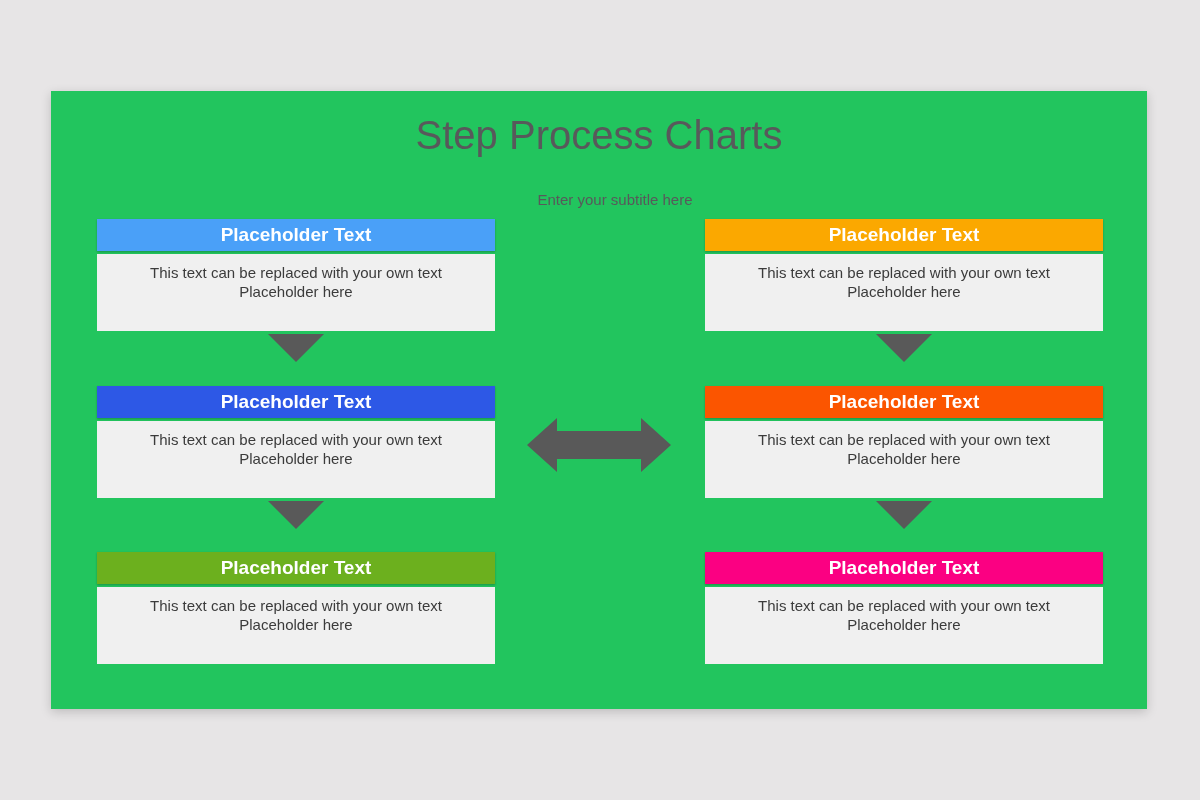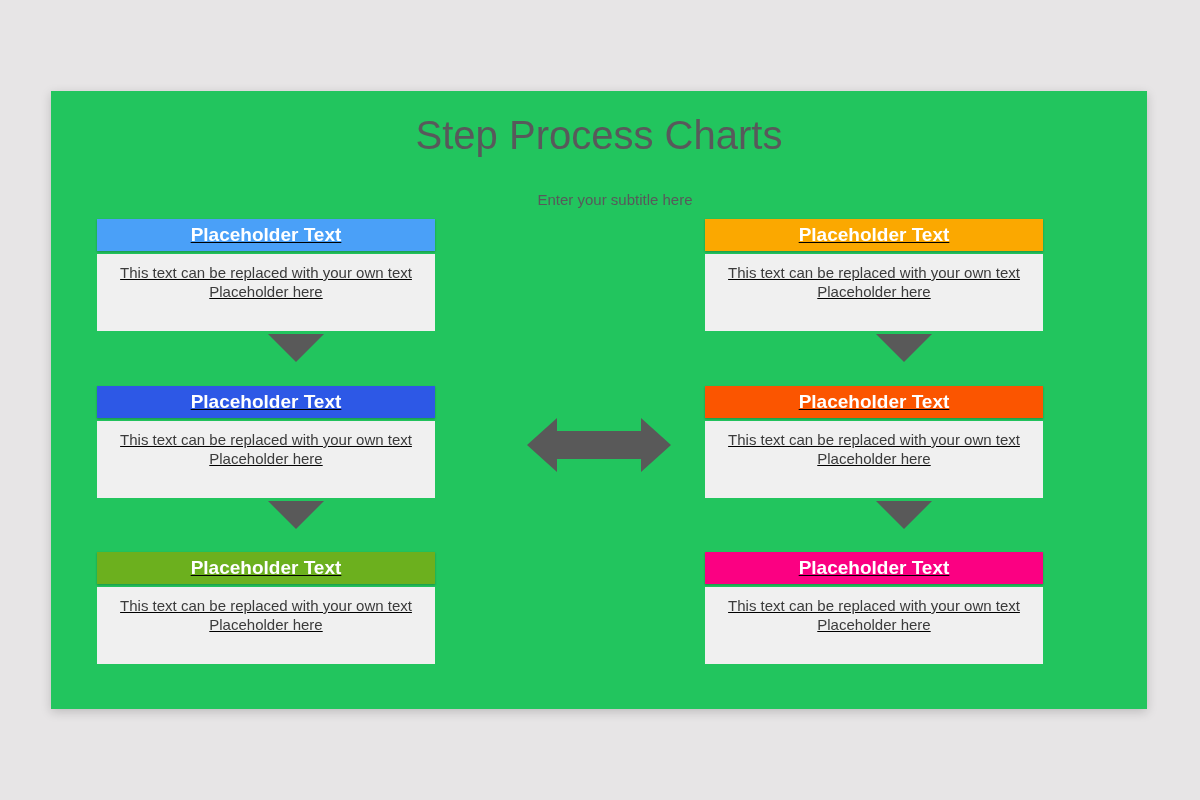--- a/index.html
+++ b/index.html
@@ -22,21 +22,21 @@
     font-size: 40px; line-height: 44px;
     color: #58595b;
   }
   .subtitle {
     position: absolute; top: 76px; left: 16px; width: 100%;
     text-align: center;
     font-size: 15px;
     color: #58595b;
     margin-top: 24px;
   }
-  .box { position: absolute; width: 338px; text-decoration: underline; }
+  .box { position: absolute; width: 398px; }
   .box-header {
     height: 32px; line-height: 32px;
     text-align: center;
     color: #ffffff;
     font-size: 19px; font-weight: bold;
     box-shadow: 0 1px 2px rgba(0,0,0,0.25);
   }
   .box-body {
     margin-top: 3px;
     height: 77px;

